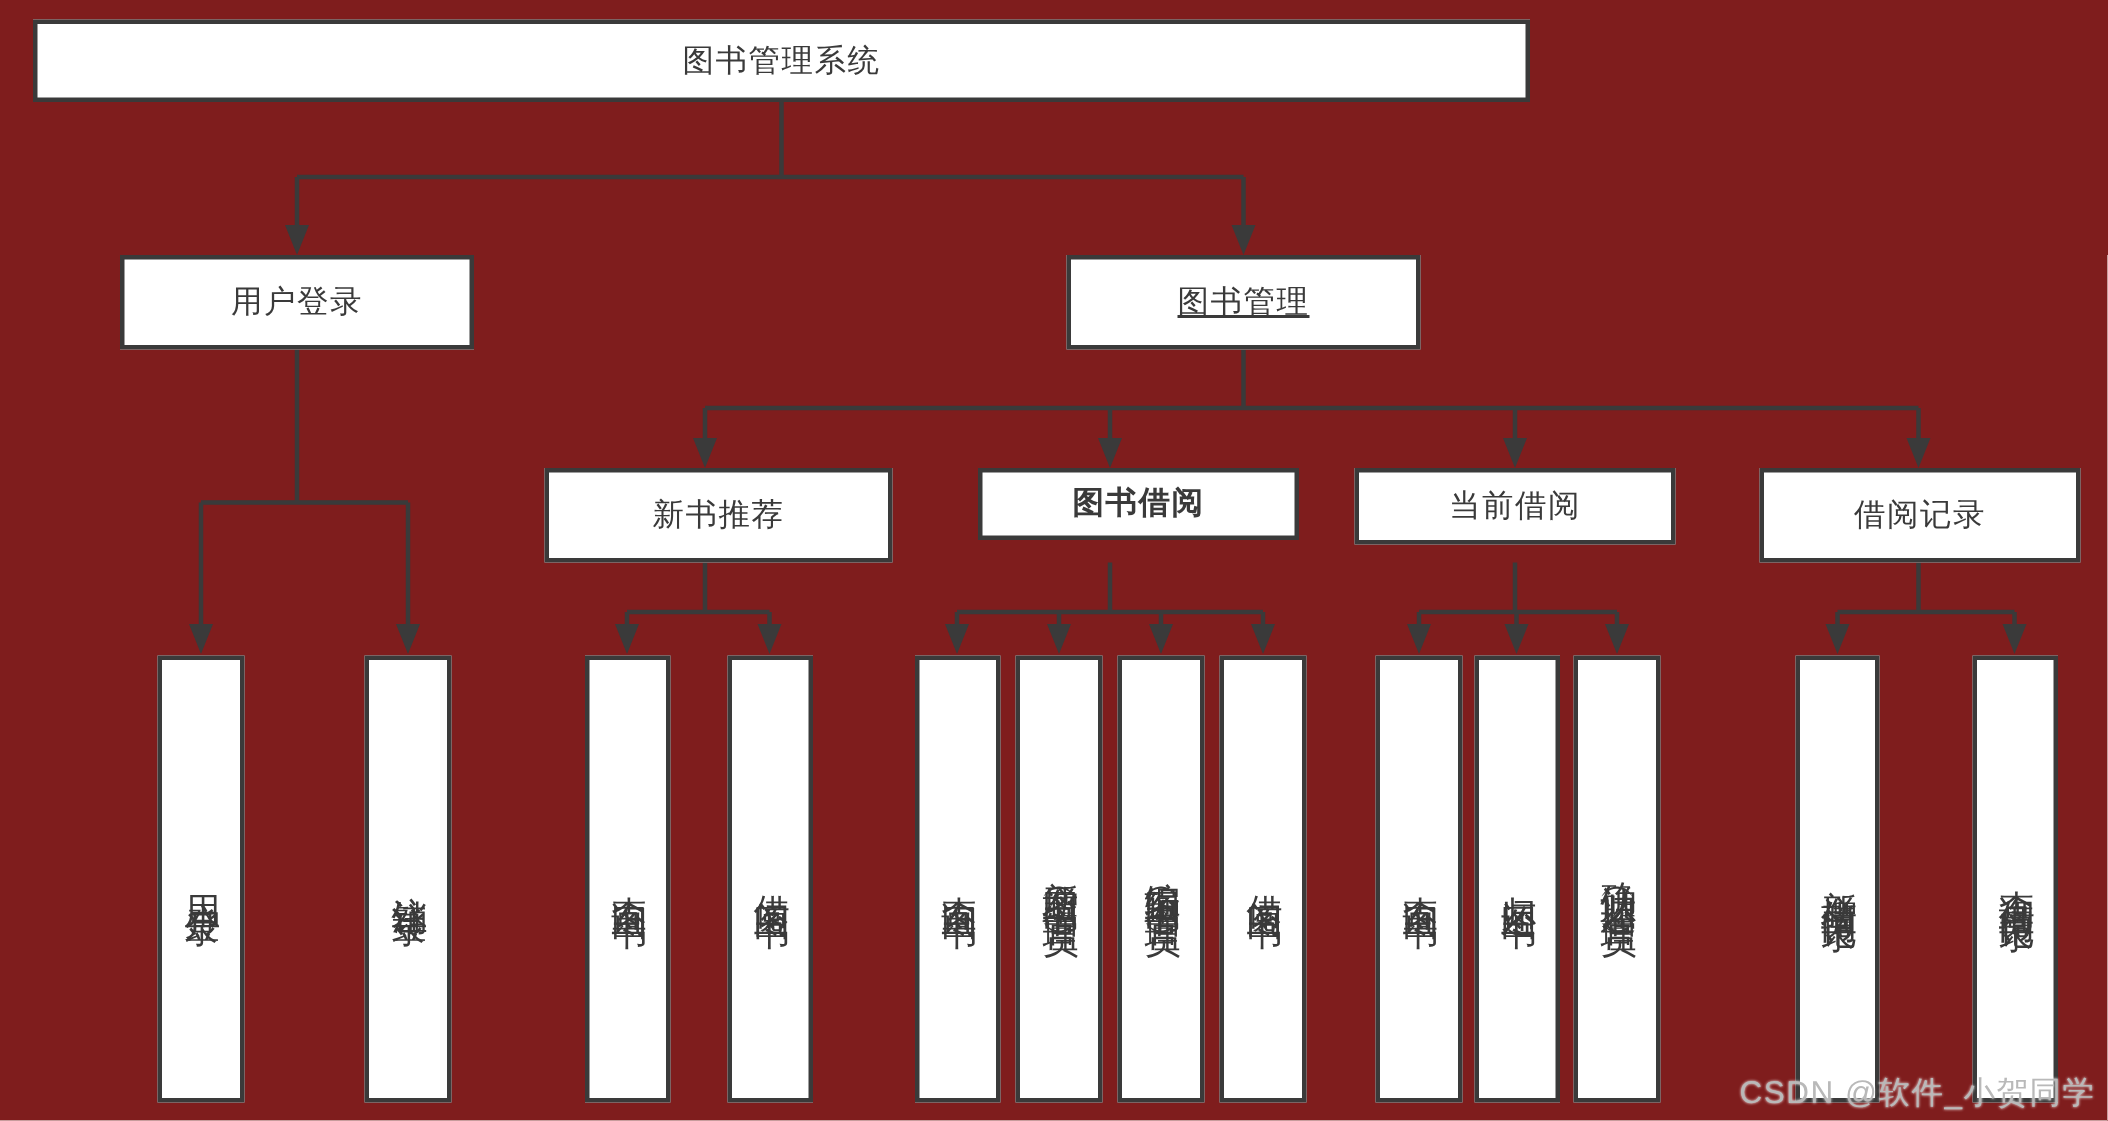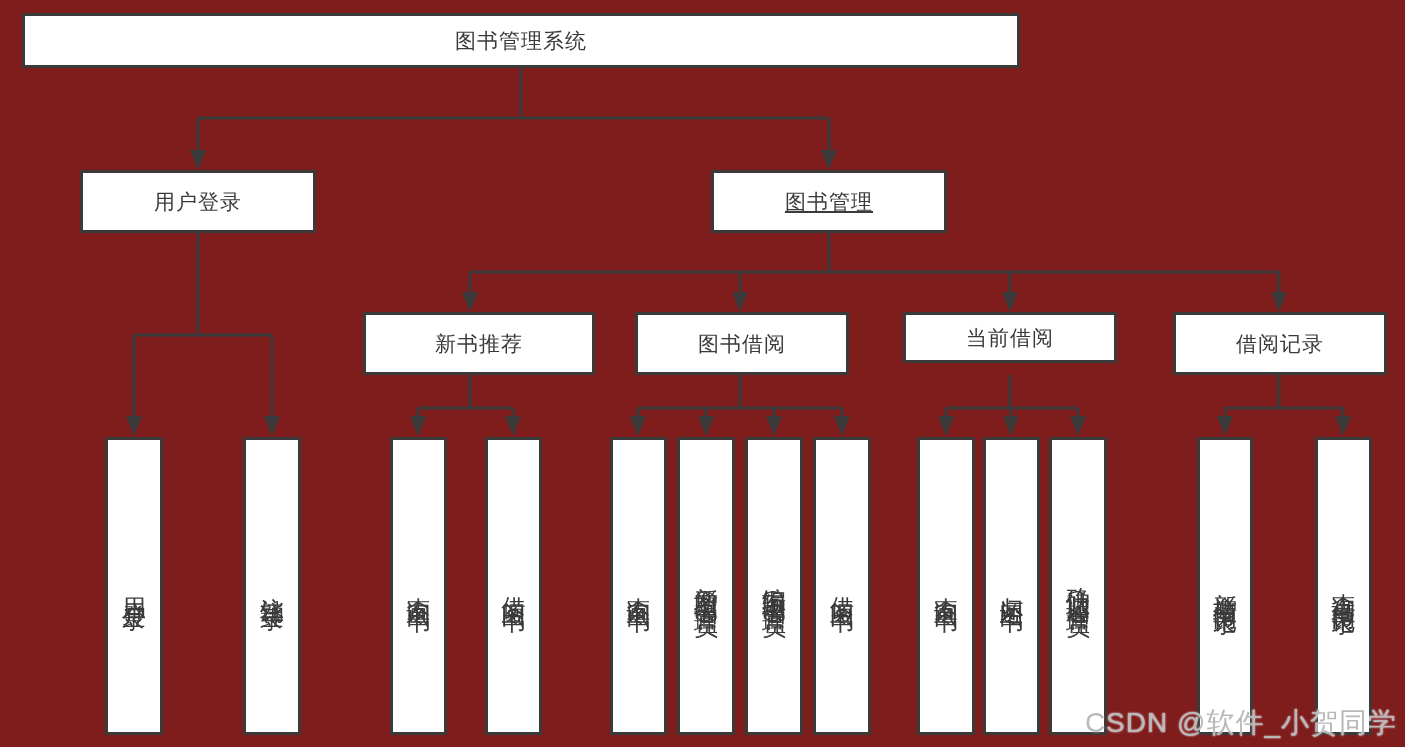--- a/index.html
+++ b/index.html
@@ -29,21 +29,21 @@
     writing-mode:vertical-rl;
     font-size:24px;
     letter-spacing:4px;
     line-height:1;
     padding:6px 0;
   }
   .watermark{
     position:absolute;
     right:8px;
     bottom:5px;
-    font-size:28px;
+    font-size:21px;
     color:#b9b9b9;
     letter-spacing:1px;
     white-space:nowrap;
     z-index:10;
     text-shadow:0 0 2px #ffffff;
     margin-left:16px;
   }
 </style>
 </head>
 <body>
@@ -81,21 +81,21 @@
       <polygon points="1335,416 1351,416 1343,436"></polygon>
     </g>
   </svg>
 
   <div class="box" style="left:22px;top:13px;width:998px;height:55px;">图书管理系统</div>
 
   <div class="box" style="left:80px;top:170px;width:236px;height:63px;">用户登录</div>
   <div class="box" style="left:711px;top:170px;width:236px;height:63px;text-decoration:underline;">图书管理</div>
 
   <div class="box" style="left:363px;top:312px;width:232px;height:63px;">新书推荐</div>
-  <div class="box" style="left:635px;top:312px;width:214px;height:63px;">图书借阅</div>
+  <div class="box" style="left:652px;top:312px;width:214px;height:48px;font-weight:bold;">图书借阅</div>
   <div class="box" style="left:903px;top:312px;width:214px;height:51px;">当前借阅</div>
   <div class="box" style="left:1173px;top:312px;width:214px;height:63px;">借阅记录</div>
 
   <div class="box vbox" style="left:105px;top:437px;width:58px;height:298px;">用户登录</div>
   <div class="box vbox" style="left:243px;top:437px;width:58px;height:298px;">注销登录</div>
 
   <div class="box vbox" style="left:390px;top:437px;width:57px;height:298px;">查询图书</div>
   <div class="box vbox" style="left:485px;top:437px;width:57px;height:298px;">借阅图书</div>
 
   <div class="box vbox" style="left:610px;top:437px;width:57px;height:298px;">查询图书</div>

